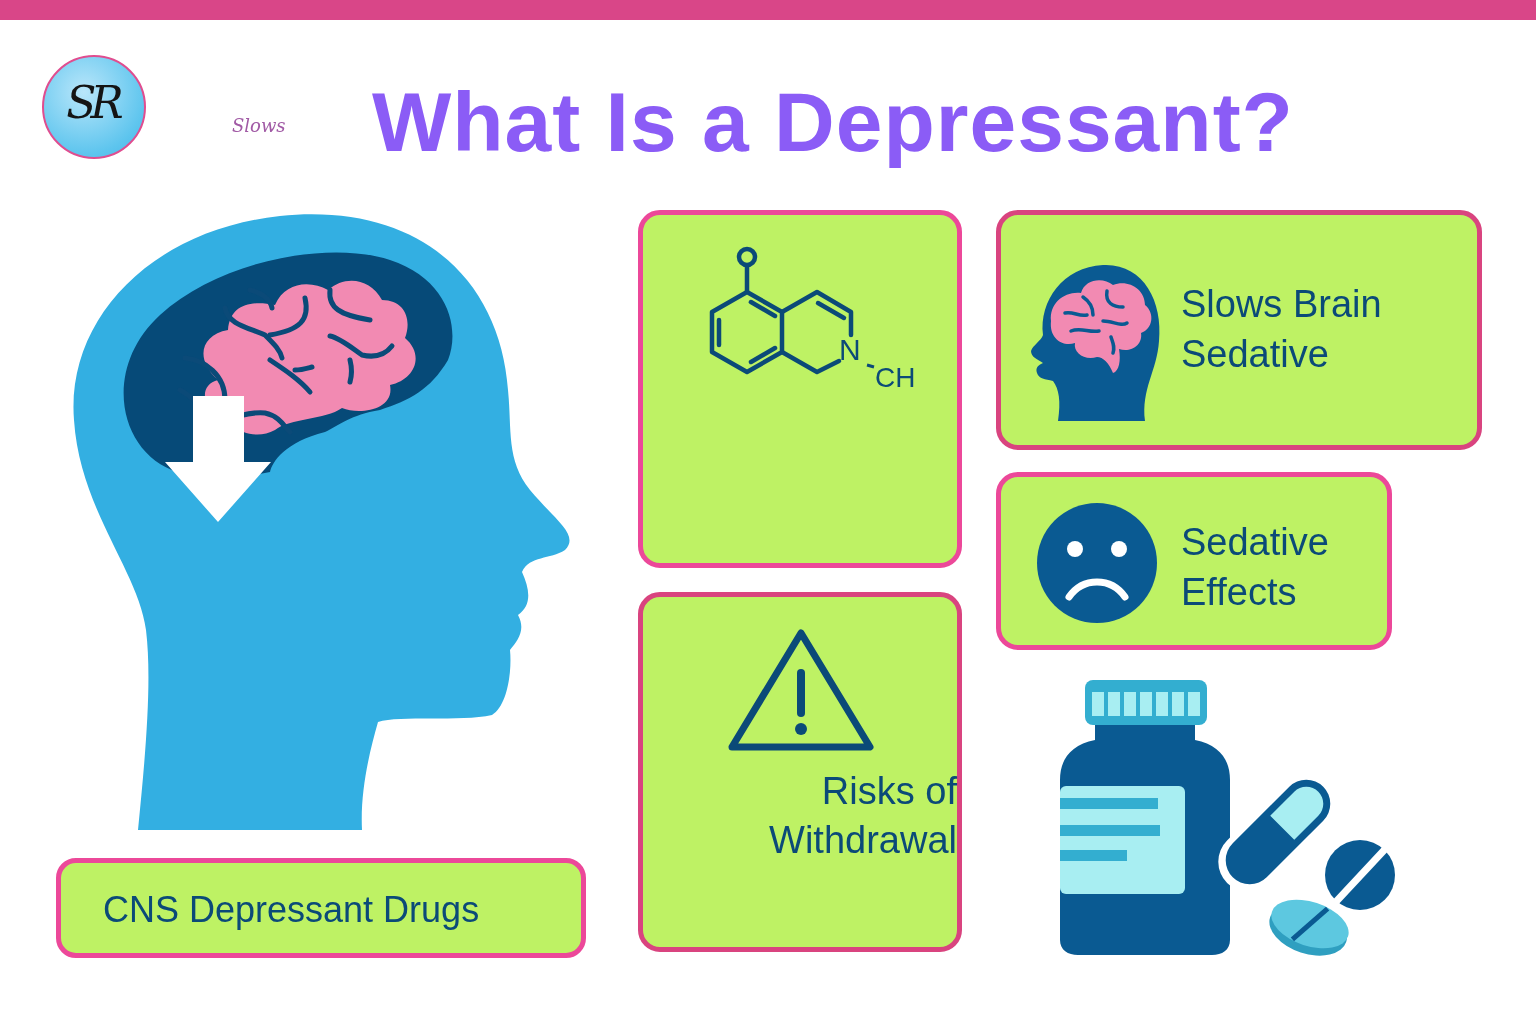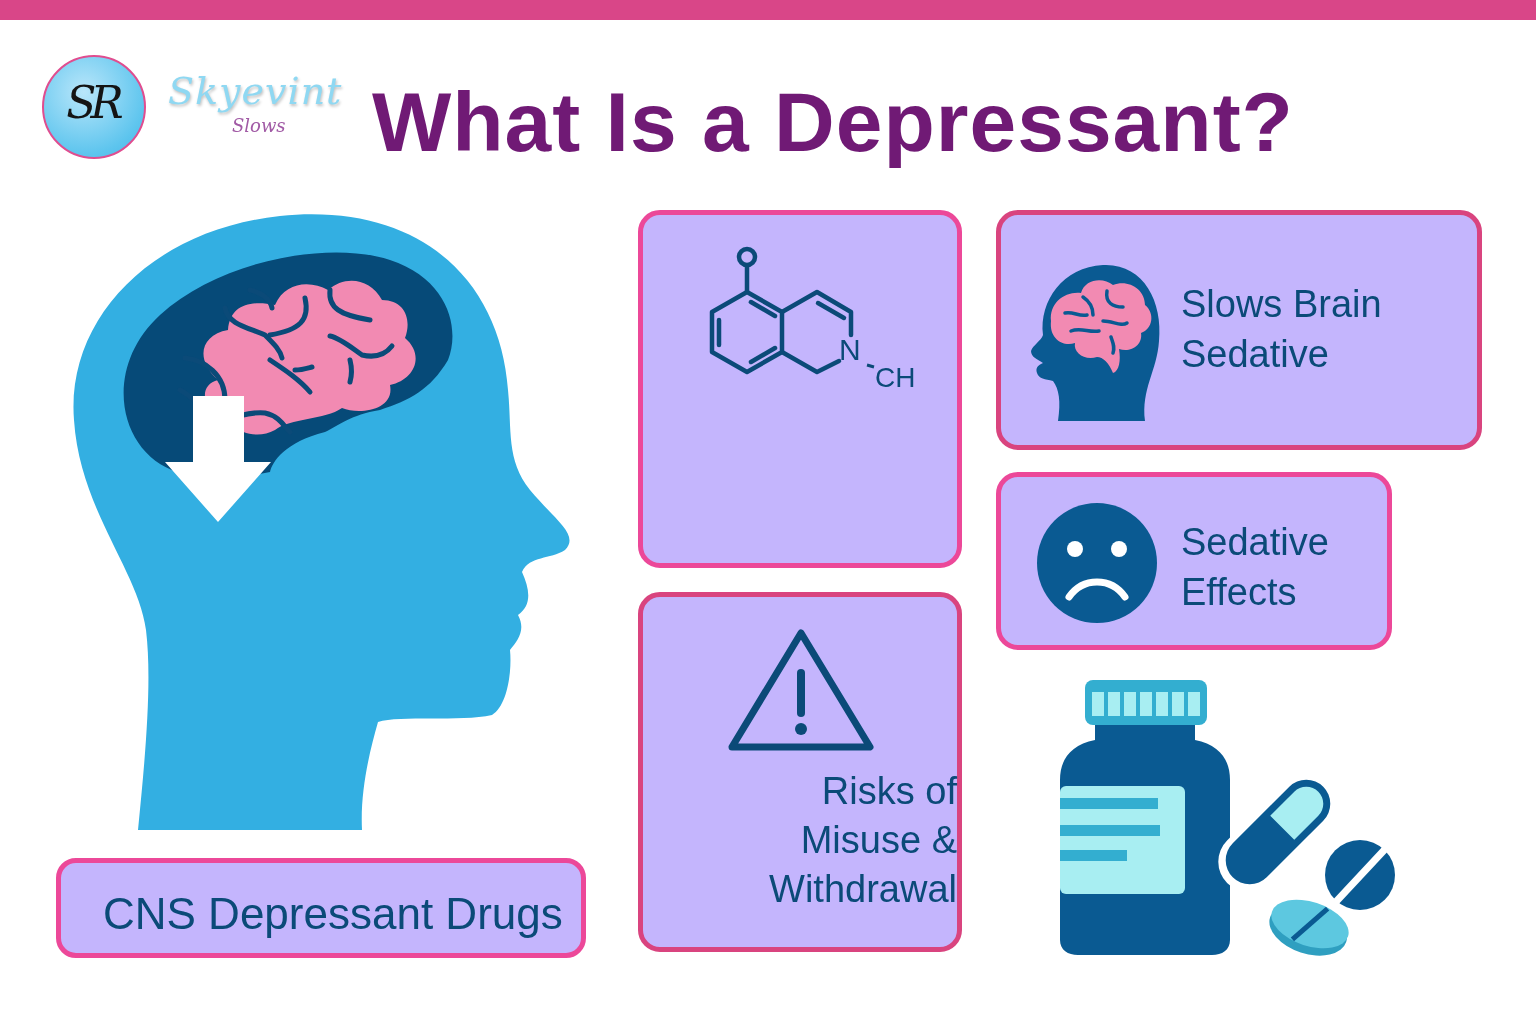--- a/index.html
+++ b/index.html
@@ -12,30 +12,30 @@
   .logo-circle { position: absolute; left: 0; top: 0; width: 104px; height: 104px; border-radius: 50%;
     background: radial-gradient(circle at 40% 35%, #b9e6fa, #5ec5ee 70%, #43b6e8); border: 2px solid #e04d8f; }
   .logo-initials { position: absolute; left: 0; top: 22px; width: 100px; text-align: center;
     font-family: "DejaVu Serif", serif; font-style: italic; font-size: 44px; color: #141414; letter-spacing: -6px; }
   .logo-name { position: absolute; left: 126px; top: 14px; font-family: "DejaVu Serif", serif; font-style: italic;
     font-size: 38px; color: #8fd8f2; text-shadow: 1px 2px 3px rgba(0,0,0,0.25); letter-spacing: 1px; }
   .logo-sub { position: absolute; left: 190px; top: 60px; font-family: "DejaVu Serif", serif; font-style: italic;
     font-size: 18px; color: #a15aa5; }
 
   .page-title { position: absolute; left: 372px; top: 74px; font-family: "Liberation Sans", sans-serif;
-    font-weight: 700; font-size: 84px; color: #701a75; letter-spacing: 1px; white-space: nowrap; }
+    font-weight: 700; font-size: 84px; color: #8b5cf6; letter-spacing: 1px; white-space: nowrap; }
 
   .head-illustration { position: absolute; left: 60px; top: 210px; width: 540px; height: 620px; }
 
-  .card { position: absolute; background: #c4b5fd; border-radius: 22px; border: 5px solid #ec4899; }
+  .card { position: absolute; background: #bef264; border-radius: 22px; border: 5px solid #ec4899; }
   .card.pink { border-color: #d9447f; }
 
   .label-card { left: 56px; top: 858px; width: 530px; height: 100px; border-radius: 20px; }
   .label-card .txt { position: absolute; left: 42px; top: 26px; font-family: "Liberation Sans", sans-serif;
-    font-size: 44px; color: #0b4a78; white-space: nowrap; text-align: right; }
+    font-size: 36px; color: #0b4a78; white-space: nowrap; text-align: right; }
 
   .card-cns { left: 638px; top: 210px; width: 324px; height: 358px; }
   .card-cns svg { position: absolute; left: 56px; top: 20px; }
   .card-cns .txt { position: absolute; left: 0; top: 178px; width: 100%; text-align: center;
     font-family: "Liberation Sans", sans-serif; font-size: 38px; line-height: 49px; color: #0b4a78; }
 
   .card-risk { left: 638px; top: 592px; width: 324px; height: 360px; }
   .card-risk svg { position: absolute; left: 83px; top: 28px; }
   .card-risk .txt { position: absolute; left: 0; top: 170px; width: 100%; text-align: right;
     font-family: "Liberation Sans", sans-serif; font-size: 38px; line-height: 49px; color: #0b4a78; }
@@ -53,21 +53,20 @@
   .pills { position: absolute; left: 1040px; top: 670px; width: 380px; height: 300px; }
 </style>
 </head>
 <body>
 
 <div class="top-bar"></div>
 
 <div class="logo">
   <div class="logo-circle"></div>
   <div class="logo-initials">SR</div>
-  <div class="logo-name">Skyevint</div>
   <div class="logo-sub">Slows</div>
 </div>
 
 <h1 class="page-title">What Is a Depressant?</h1>
 
 <div class="head-illustration">
   <svg width="540" height="620" viewBox="0 0 540 620">
     <path d="M78 620 C86 540 92 470 86 420 C78 360 20 300 14 210 C6 110 90 20 220 6 C360 -8 440 70 448 180 C452 220 446 250 470 280 C495 310 520 325 505 340 C490 350 470 345 462 362 C470 380 472 395 458 405 C466 420 458 430 450 440 C452 460 448 495 432 505 C400 512 340 505 318 512 C310 540 300 580 302 620 Z" fill="#33afe2"></path>
     <path d="M118 262 C60 245 40 160 100 105 C160 50 270 30 330 50 C390 70 400 120 388 150 C370 180 350 190 320 200 C290 205 280 215 265 222 C225 232 212 252 210 262 C180 268 140 268 118 262 Z" fill="#064a78"></path>
     <path d="M170 215 C140 200 138 175 158 170 C135 150 140 125 168 120 C170 95 190 90 215 95 C225 72 250 70 268 80 C285 65 310 68 322 90 C345 90 352 110 345 128 C365 145 355 170 330 175 C335 200 300 205 282 198 C265 210 230 208 215 220 C200 228 185 225 170 215 Z" fill="#f28ab2"></path>
@@ -143,21 +142,20 @@
 </div>
 
 <div class="card pink card-risk">
   <svg width="150" height="130" viewBox="0 0 150 130">
     <path d="M75 8 L144 122 L6 122 Z" stroke="#0b4a78" stroke-width="7" fill="none" stroke-linejoin="round"></path>
     <line x1="75" y1="48" x2="75" y2="88" stroke="#0b4a78" stroke-width="8" stroke-linecap="round"></line>
     <circle cx="75" cy="104" r="6" fill="#0b4a78"></circle>
   </svg>
   <div class="txt">
     <div>Risks of</div>
-    <div>Misuse &amp;</div>
     <div>Withdrawal</div>
   </div>
 </div>
 
 <div class="pills">
   <svg width="380" height="300" viewBox="0 0 380 300">
     <rect x="45" y="10" width="122" height="45" rx="8" fill="#33aed0"></rect>
     <g fill="#a8eef2">
       <rect x="52" y="22" width="12" height="24"></rect>
       <rect x="68" y="22" width="12" height="24"></rect>

